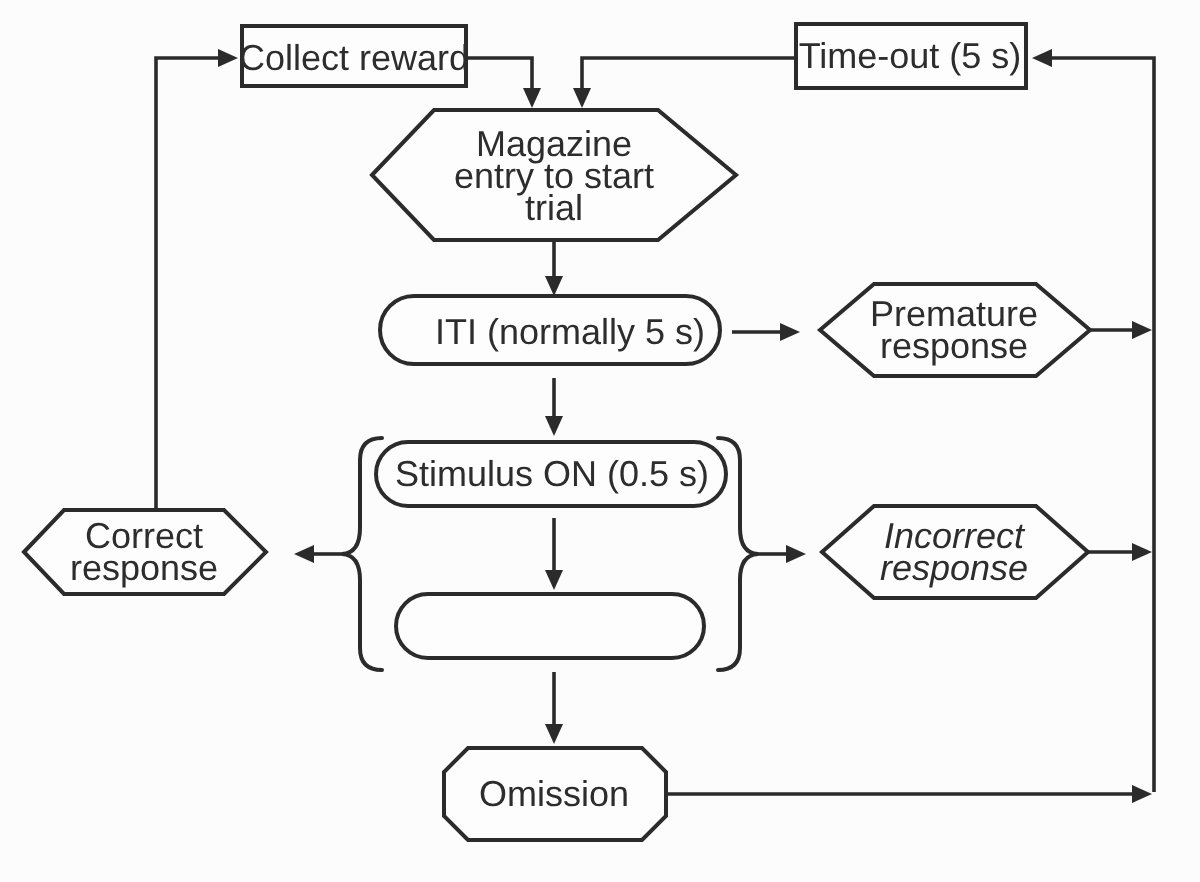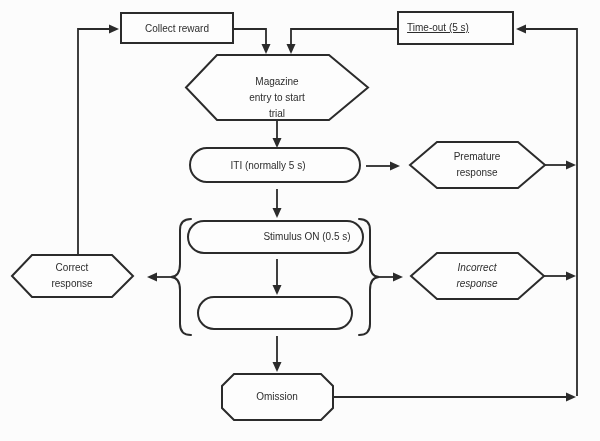--- a/index.html
+++ b/index.html
@@ -8,21 +8,21 @@
     width:600px;height:441px;
     background:#fcfcfc;
     font-family:"Liberation Sans", sans-serif;
     overflow:hidden;
   }
   .layer{position:absolute;left:0;top:0;}
   .lbl{
     position:absolute;
     transform:translate(-50%,-50%);
     text-align:center;
-    font-size:10px;
+    font-size:18px;
     line-height:16px;
     color:#2d2d2d;
     white-space:pre-line;
     pointer-events:none;
   }
   .watermark{
     position:absolute;
     transform:translate(-50%,-50%);
     left:521px;top:414px;
     font-size:18px;
@@ -93,28 +93,28 @@
     <rect class="shape" x="190" y="148" width="170" height="34" rx="17" ry="17"></rect>
     <polygon class="shape" points="410,165 437,142 518,142 545,165 518,188 437,188"></polygon>
     <rect class="shape" x="188" y="221" width="175" height="32" rx="16" ry="16"></rect>
     <rect class="shape" x="198" y="297" width="154" height="32" rx="16" ry="16"></rect>
     <polygon class="shape" points="12,276 32,255 112,255 133,276 112,297 32,297"></polygon>
     <polygon class="shape" points="411,276 437,253 518,253 544,276 518,299 437,299"></polygon>
     <polygon class="shape" points="234,374 321,374 333,386 333,408 321,420 234,420 222,408 222,386"></polygon>
   </svg>
 
   <div class="lbl" style="left:177px;top:29px;">Collect reward</div>
-  <div class="lbl" style="left:438px;top:28px;text-decoration:underline;">Time-out (5 s)</div>
-  <div class="lbl" style="left:277px;top:88px;margin-top:10px;">Magazine
+  <div class="lbl" style="left:455px;top:28px;">Time-out (5 s)</div>
+  <div class="lbl" style="left:277px;top:88px;">Magazine
 entry to start
 trial</div>
-  <div class="lbl" style="left:268px;top:166px;">ITI (normally 5 s)</div>
+  <div class="lbl" style="left:285px;top:166px;">ITI (normally 5 s)</div>
   <div class="lbl" style="left:477px;top:165px;">Premature
 response</div>
-  <div class="lbl" style="left:276px;top:237px;margin-left:31px;">Stimulus ON (0.5 s)</div>
+  <div class="lbl" style="left:276px;top:237px;">Stimulus ON (0.5 s)</div>
   <div class="lbl" style="left:72px;top:276px;">Correct
 response</div>
   <div class="lbl" style="left:477px;top:276px;font-style:italic;">Incorrect
 response</div>
   <div class="lbl" style="left:277px;top:397px;">Omission</div>
 
 
 </div>
 
 </body></html>

